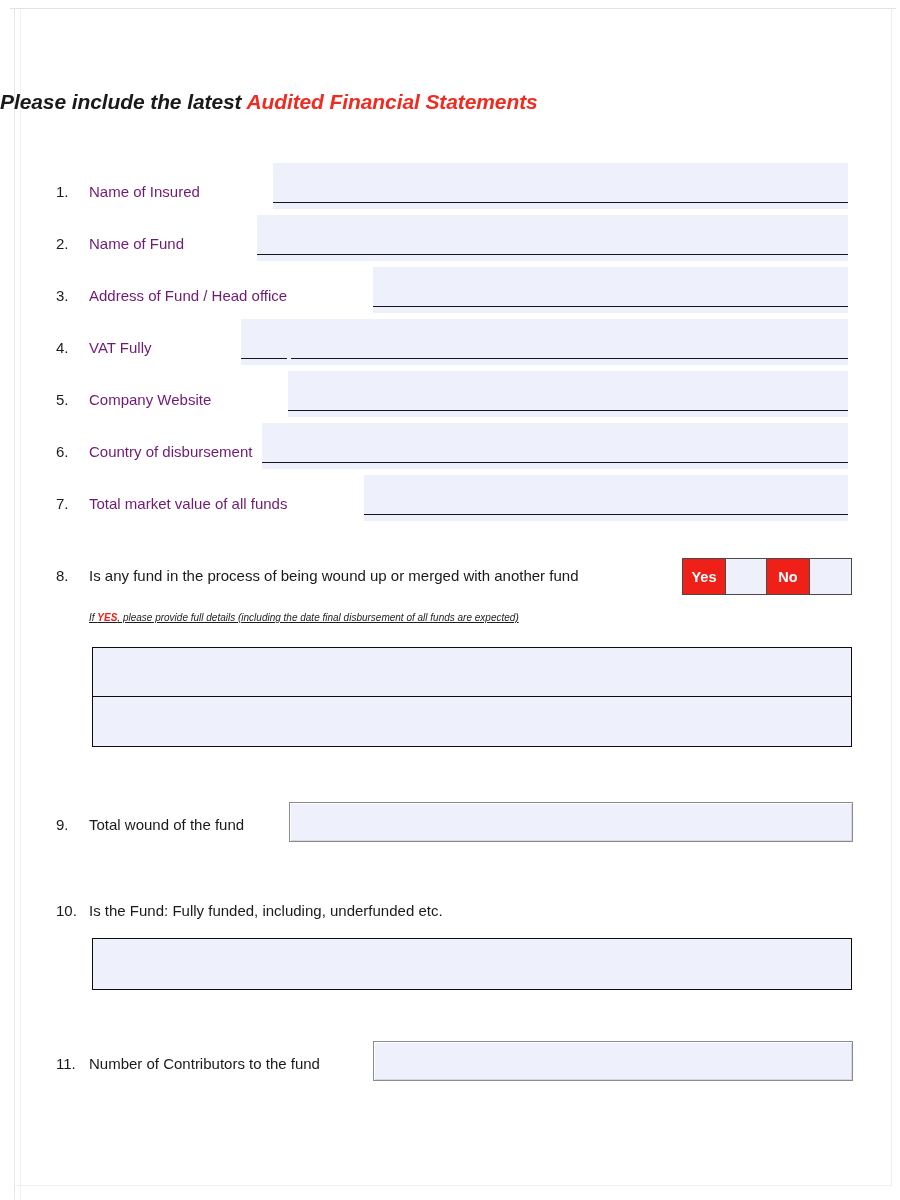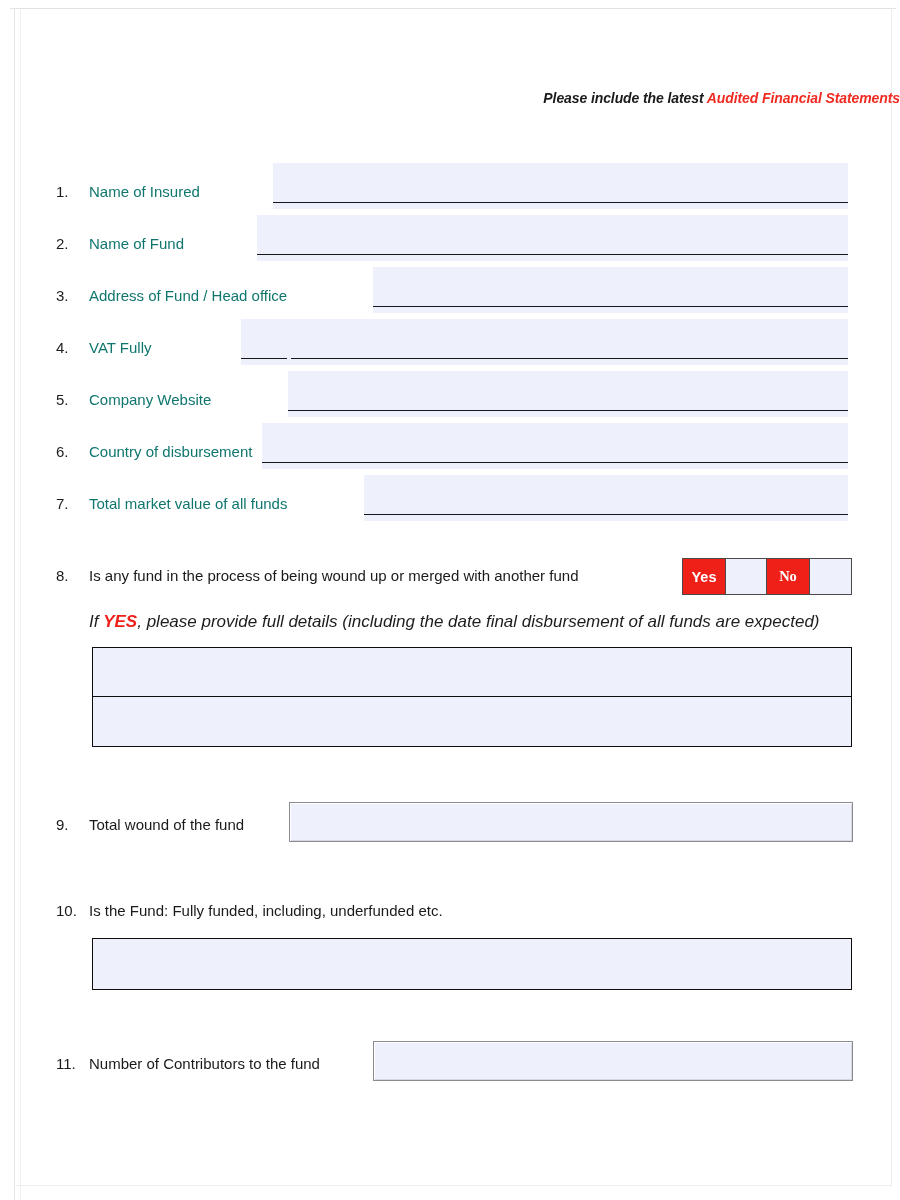--- a/index.html
+++ b/index.html
@@ -54,22 +54,22 @@
     left: 14px; right: 8px; bottom: 14px;
     height: 1px;
     background: #efefef;
   }
 
   
   .title {
     position: absolute;
     left: 0; right: 0;
     top: 90px;
-    text-align: right;
-    font-size: 14px;
+    text-align: left;
+    font-size: 21px;
     font-weight: bold;
     font-style: italic;
     letter-spacing: -0.1px;
   }
   .title .plain { color: #1a1a1a; }
   .title .accent { color: #ef2b22; }
 
   
   .uline-row {
     position: absolute;
@@ -84,21 +84,21 @@
     width: 30px;
     font-size: 15px;
     color: #1d1d1d;
   }
   .uline-row .label {
     position: absolute;
     left: 33px;
     top: 20px;
     font-size: 15px;
     white-space: nowrap;
-    color: #0f766e;
+    color: #701a75;
     z-index: 3;
     background: transparent;
   }
   
   .uline-row .field-wash {
     position: absolute;
     top: 0;
     right: 0;
     height: 46px;
     background: #eef1fb;
@@ -157,30 +157,31 @@
   .yesno .cell.lab {
     background: #ee2018;
     color: #ffffff;
   }
   .yesno .cell.box {
     background: #eef1fb;
     border-left: 1.5px solid #4a4a4a;
     border-right: 1.5px solid #4a4a4a;
   }
   .yesno .cell.box.last { border-right: none; }
-  .yesno .cell.lab.second { border-left: none; font-family: Liberation Serif, serif; }
+  .yesno .cell.lab.second { border-left: none; }
 
   .q8-sub {
     position: absolute;
     left: 89px;
     top: 612px;
-    font-size: 17px;
+    font-size: 10px;
     font-style: italic;
     color: #1d1d1d;
     white-space: nowrap;
+    text-decoration: underline;
   }
   .q8-sub .yes { color: #ee2018; font-weight: bold; font-style: italic; }
 
   
   .textbox {
     position: absolute;
     background: #eef1fb;
     box-sizing: border-box;
   }
   .textbox .tb-line {

